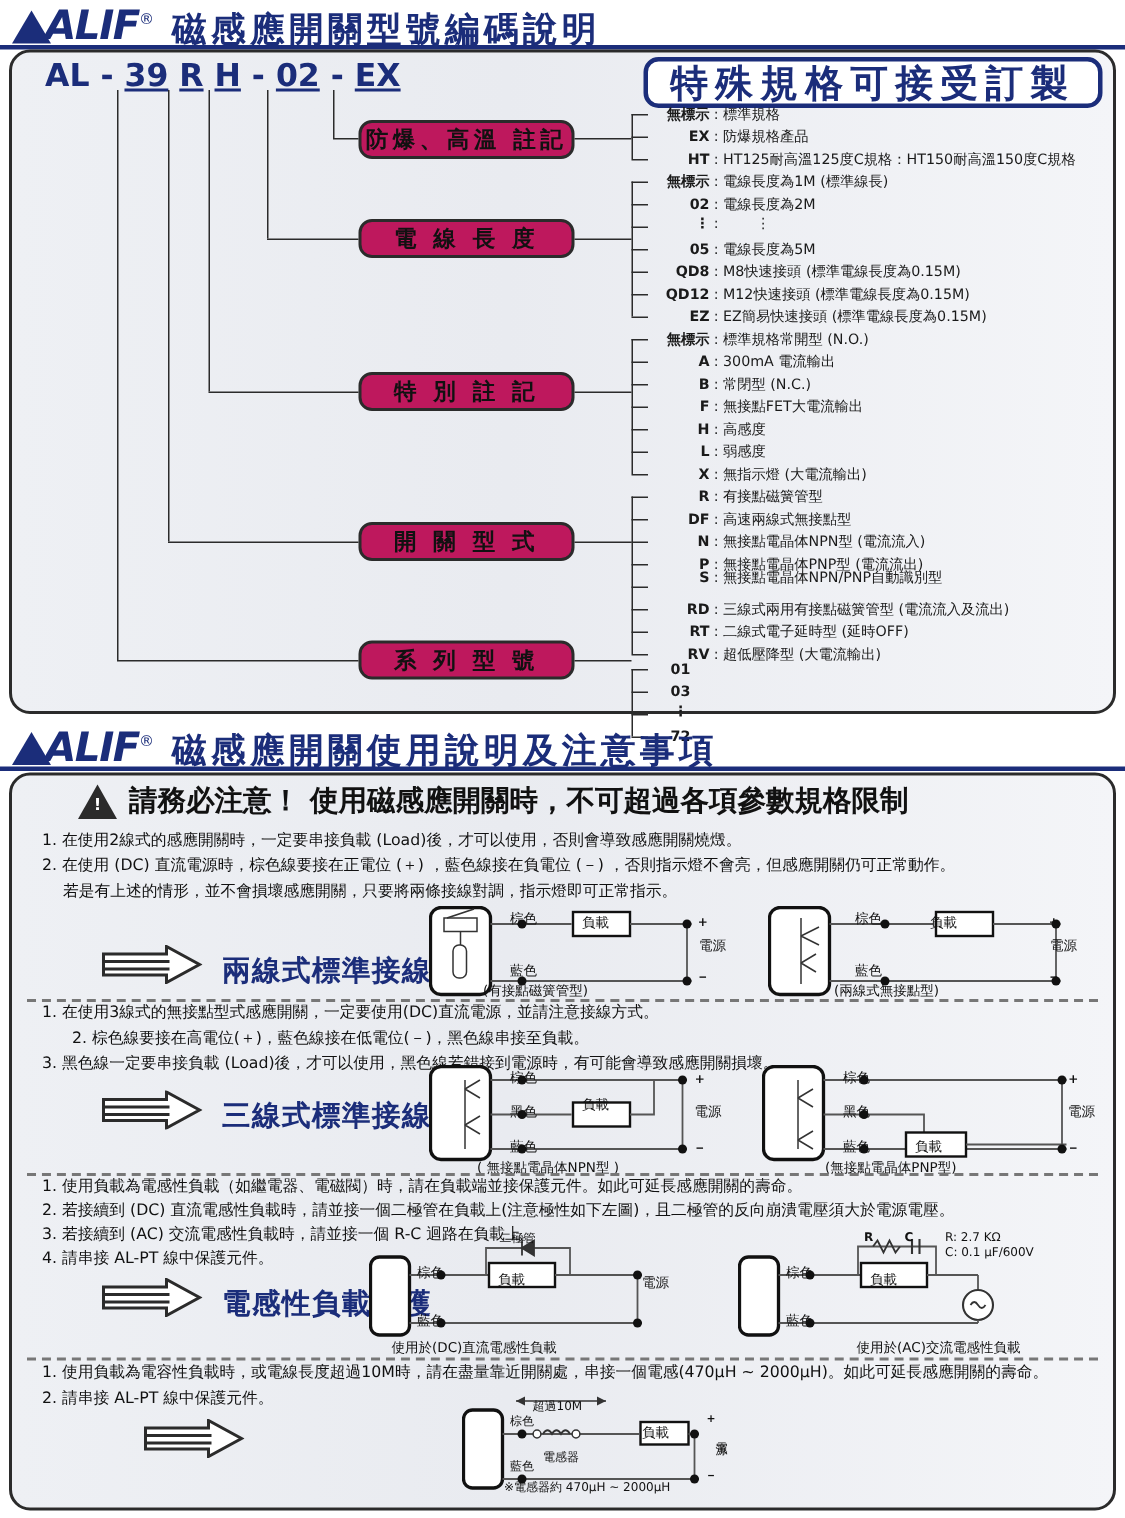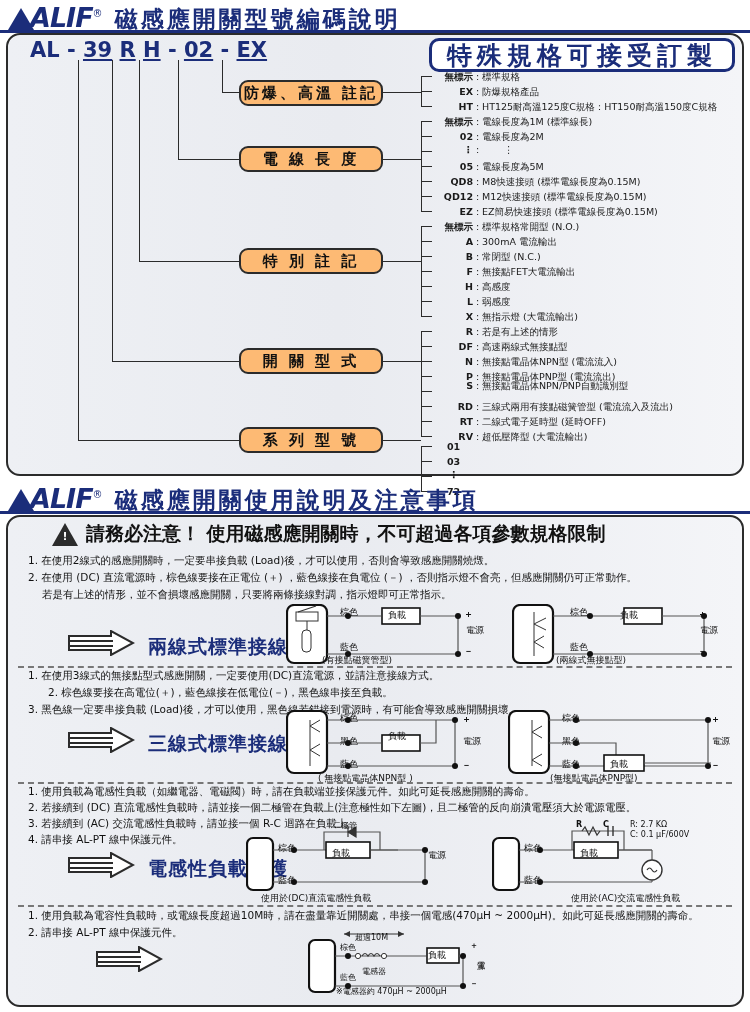--- a/index.html
+++ b/index.html
@@ -81,21 +81,21 @@
   }
   .special-box span {
     font-size: 25px; font-weight: bold; color: #1b2d7a; letter-spacing: 5px;
   }
 
   
   .cat {
     position: absolute;
     border: 2px solid #2b2b2b;
     border-radius: 9px;
-    background: #fdba74;
+    background: #be185d;
     display: flex; align-items: center; justify-content: center;
     font-size: 15px; font-weight: bold; color: #111; letter-spacing: 3px;
     white-space: nowrap;
     text-align: center;
   }
 
   
   .opt { position: absolute; white-space: nowrap; font-size: 9.5px; color: #1a1a1a; line-height: 11px; }
   .opt .code { display: inline-block; text-align: right; font-weight: bold; font-size: 9.5px; }
   .opt .colon { display: inline-block; width: 9px; text-align: center; }
@@ -283,21 +283,21 @@
   <div class="hline" style="left:421px; top:331px; width:11px;"></div>
   <div class="hline" style="left:421px; top:346px; width:11px;"></div>
   <div class="hline" style="left:421px; top:361px; width:11px;"></div>
   <div class="hline" style="left:421px; top:376px; width:11px;"></div>
   <div class="hline" style="left:421px; top:391px; width:11px;"></div>
   <div class="hline" style="left:421px; top:406px; width:11px;"></div>
   <div class="hline" style="left:421px; top:421px; width:11px;"></div>
   <div class="hline" style="left:421px; top:436px; width:11px;"></div>
 
   <div class="opt" style="left:433px; top:326px;">
-    <span class="code" style="width:40px;">R</span><span class="colon">:</span><span class="desc">若是有上述的情形</span>
+    <span class="code" style="width:40px;">R</span><span class="colon">:</span><span class="desc">有接點磁簧管型</span>
   </div>
   <div class="opt" style="left:433px; top:341px;">
     <span class="code" style="width:40px;">DF</span><span class="colon">:</span><span class="desc">高速兩線式無接點型</span>
   </div>
   <div class="opt" style="left:433px; top:356px;">
     <span class="code" style="width:40px;">N</span><span class="colon">:</span><span class="desc">無接點電晶体NPN型 (電流流入)</span>
   </div>
   <div class="opt" style="left:433px; top:371px;">
     <span class="code" style="width:40px;">P</span><span class="colon">:</span><span class="desc">無接點電晶体PNP型 (電流流出)</span>
   </div>

